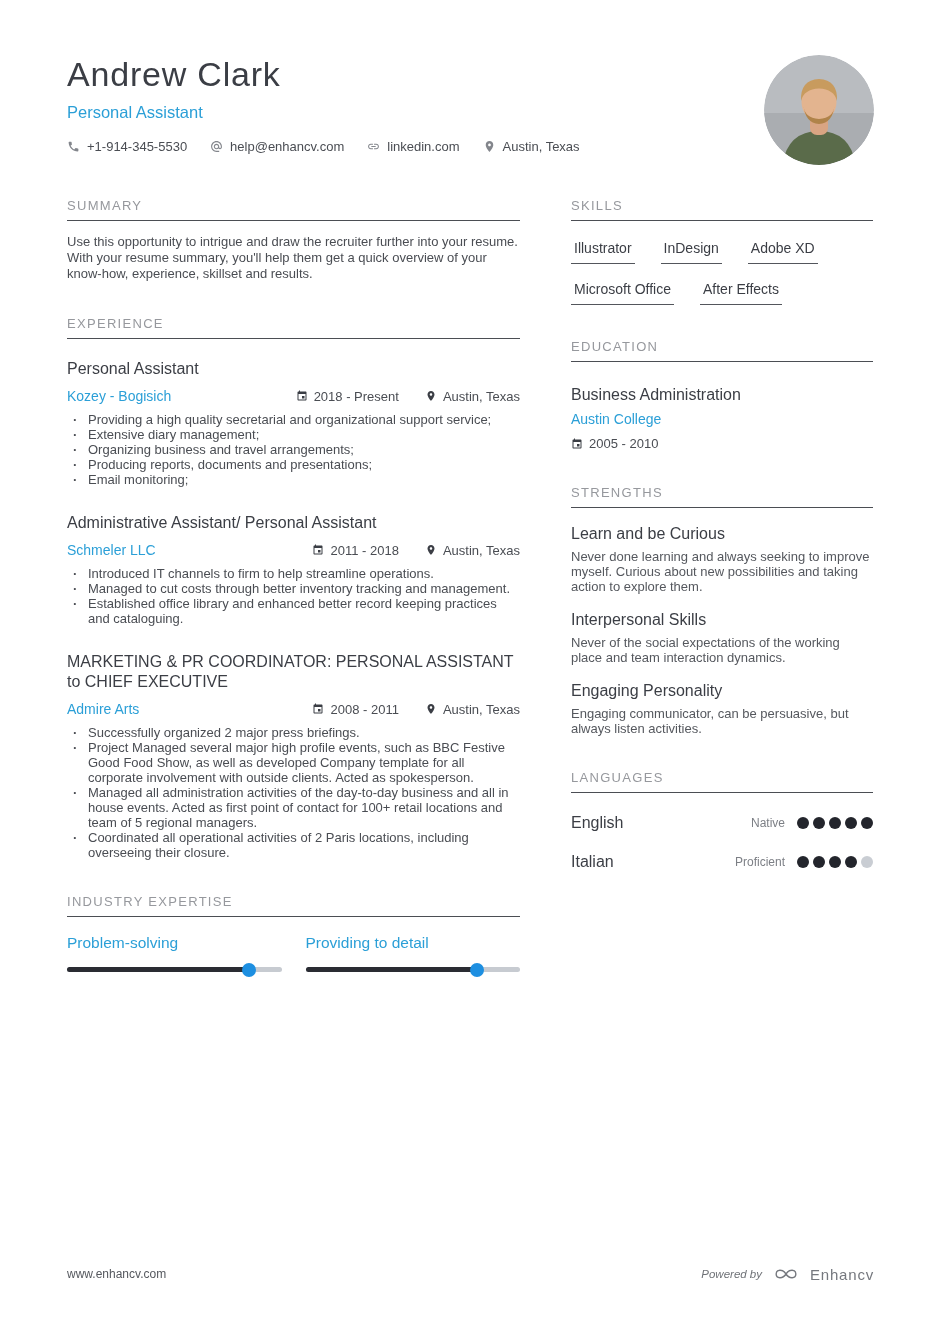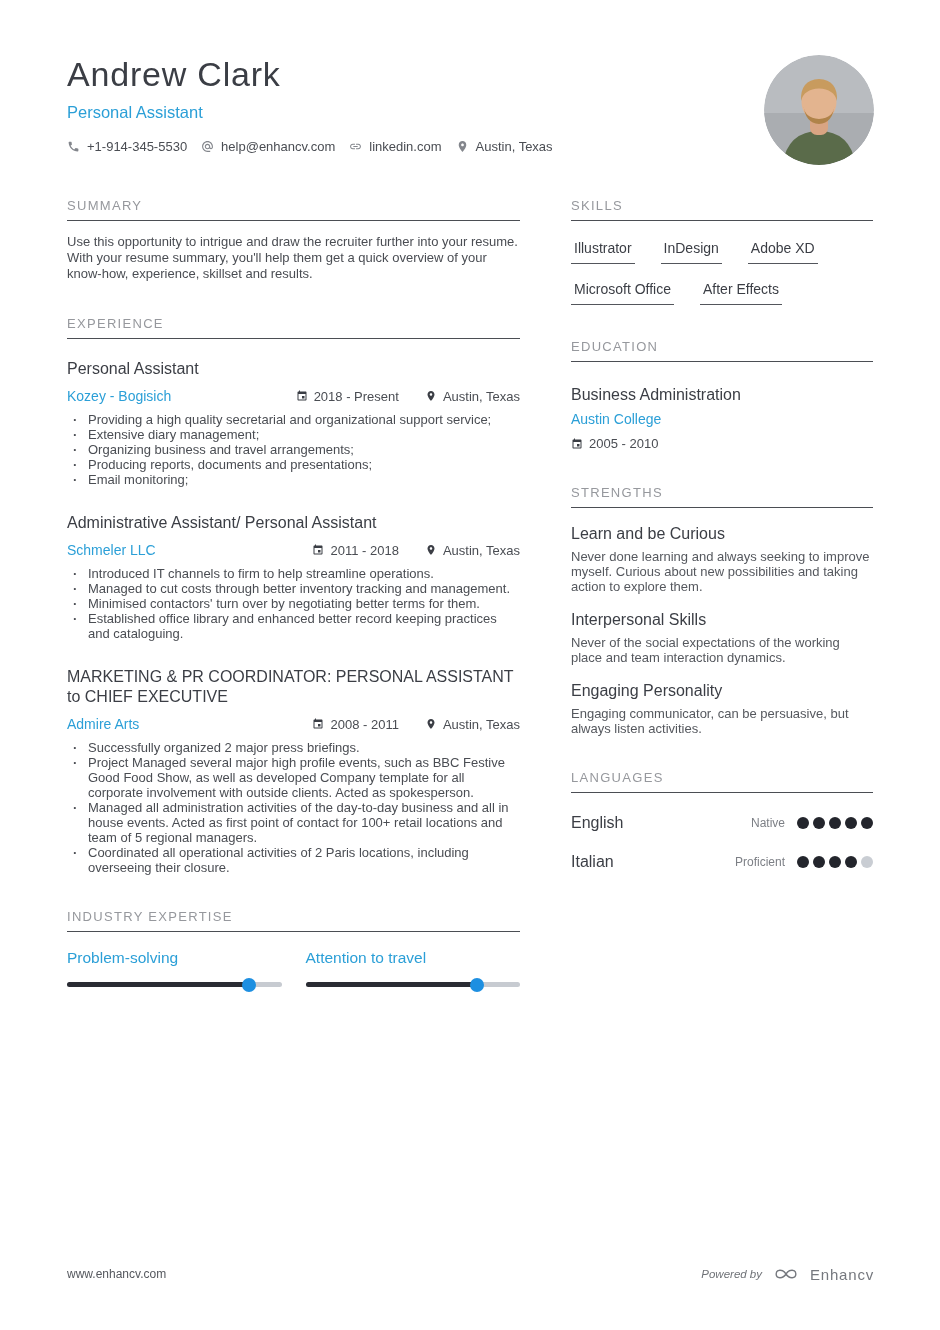--- a/index.html
+++ b/index.html
@@ -9,21 +9,21 @@
     position: relative; overflow: hidden;
     font-family: "Liberation Sans", "DejaVu Sans", sans-serif;
     color: #3f4248;
   }
   .page { padding: 55px 66px 0 67px; }
 
   
   .header { display: flex; justify-content: space-between; align-items: flex-start; }
   .name { font-size: 34px; font-weight: 400; letter-spacing: 0.8px; color: #3b3e45; }
   .job-title-main { margin-top: 9px; font-size: 16.5px; font-weight: 500; color: var(--accent, #2b9fd7); }
-  .contact-row { margin-top: 17px; display: flex; gap: 14px; align-items: flex-end; font-size: 13px; color: #4a4d53; }
+  .contact-row { margin-top: 17px; display: flex; gap: 23px; align-items: flex-end; font-size: 13px; color: #4a4d53; }
   .contact-item { display: inline-flex; align-items: center; gap: 7px; }
   .contact-item .icon { color: #83868c; }
   .icon { display: inline-block; width: 13px; height: 13px; flex-shrink: 0; }
   .icon svg { display: block; width: 100%; height: 100%; fill: currentColor; }
   .icon-sm { width: 12px; height: 12px; }
   .avatar { width: 110px; height: 110px; border-radius: 50%; overflow: hidden; flex-shrink: 0; }
   .avatar svg { display: block; width: 100%; height: 100%; }
 
   
   .columns { display: flex; gap: 51px; margin-top: 33px; }
@@ -215,21 +215,20 @@
                         <path d="M12 2C8.13 2 5 5.13 5 9c0 5.25 7 13 7 13s7-7.75 7-13c0-3.87-3.13-7-7-7zm0 9.5c-1.38 0-2.5-1.12-2.5-2.5s1.12-2.5 2.5-2.5 2.5 1.12 2.5 2.5-1.12 2.5-2.5 2.5z"></path>
                       </svg>
                     </span>
                     <span>Austin, Texas</span>
                   </span>
                 </span>
               </div>
               <ul class="bullets">
                 <li>Introduced IT channels to firm to help streamline operations.</li>
                 <li>Managed to cut costs through better inventory tracking and management.</li>
-                <li>Minimised contactors' turn over by negotiating better terms for them.</li>
                 <li>Established office library and enhanced better record keeping practices and cataloguing.</li>
               </ul>
             </div>
             <div class="job">
               <div class="job-name">MARKETING &amp; PR COORDINATOR: PERSONAL ASSISTANT to CHIEF EXECUTIVE</div>
               <div class="job-meta">
                 <span class="company">Admire Arts</span>
                 <span class="meta-right">
                   <span class="meta-item">
                     <span class="icon icon-sm">
@@ -263,21 +262,21 @@
         <h2 class="sec-h">INDUSTRY EXPERTISE</h2>
         <div class="exp-grid" id="expertise-list">
             <div class="exp-item">
               <div class="exp-label">Problem-solving</div>
               <div class="slider">
                 <div class="slider-fill" style="width: 85%;"></div>
                 <div class="slider-handle" style="left: 85%;"></div>
               </div>
             </div>
             <div class="exp-item">
-              <div class="exp-label">Attention to travel</div>
+              <div class="exp-label">Providing to detail</div>
               <div class="slider">
                 <div class="slider-fill" style="width: 80%;"></div>
                 <div class="slider-handle" style="left: 80%;"></div>
               </div>
             </div>
           </div>
       </section>
 
     </div>
 

